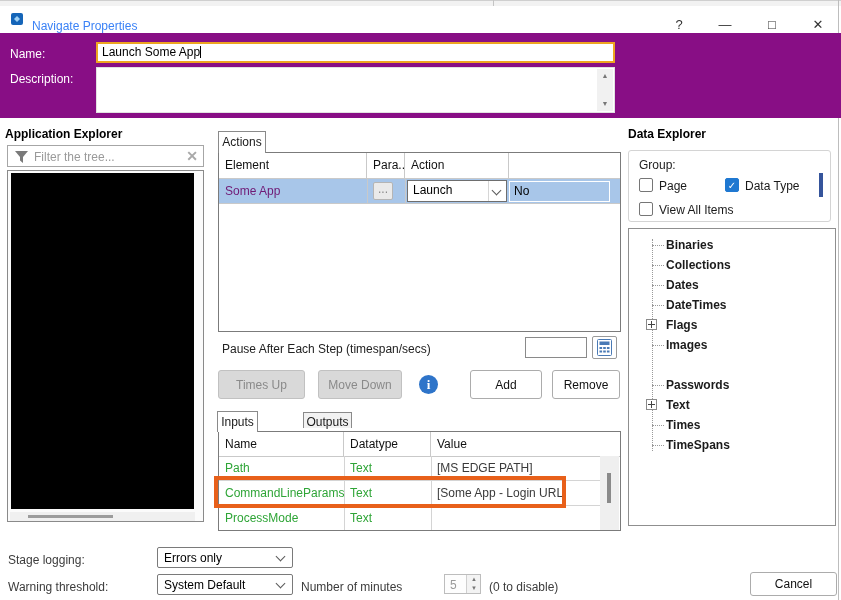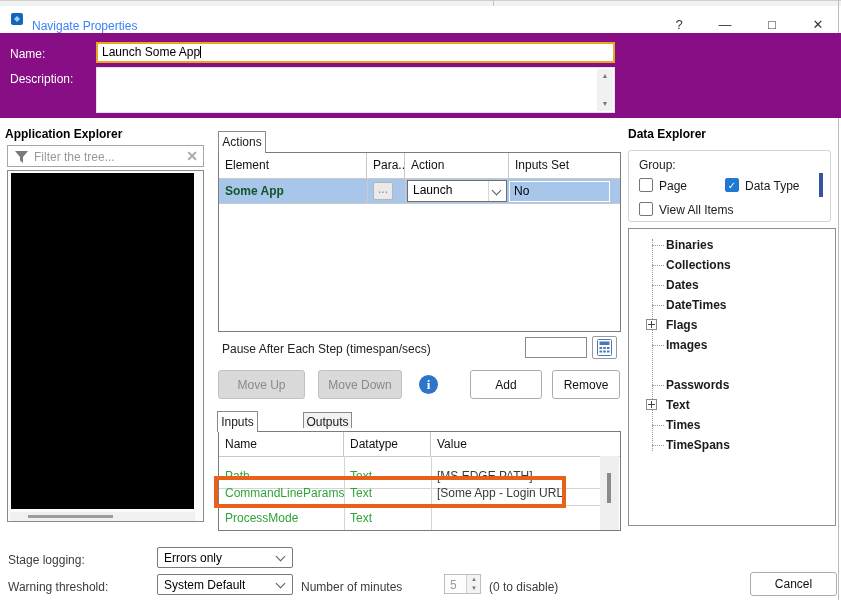--- a/index.html
+++ b/index.html
@@ -147,24 +147,23 @@
     <div class="hscroll-tray">
       <div class="hscroll-thumb"></div>
     </div>
   </div>
 
   <div class="abs tab" style="left:218px; top:131px; width:48px; height:22px; line-height:21px;">Actions</div>
   <div class="abs tbl" style="left:218px; top:152px; width:403px; height:180px;">
     <div class="th" style="left:0; width:148px;">Element</div>
     <div class="th" style="left:148px; width:38px;">Para...</div>
     <div class="th" style="left:186px; width:104px;">Action</div>
-    <div class="th" style="left:290px; width:111px; border-right:none;">Inputs Set</div>
     <div class="th-bottom"></div>
     <div class="act-row">
-      <span style="position:absolute; left:6px; top:5px; color:#14532d;font-weight:bold;">Some App</span>
+      <span style="position:absolute; left:6px; top:5px; color:#701a75;">Some App</span>
       <div class="cellsep" style="left:148px;"></div>
       <div class="cellsep" style="left:186px;"></div>
       <div class="dots-btn">...</div>
       <div class="combo" style="left:188px; top:1px; width:100px; height:22px;">
         <span class="val">Launch</span>
         <div class="chevbox">
           <span class="chev" style="left:4px; top:6px;"></span>
         </div>
       </div>
       <div class="inputs-set-cell">No</div>
@@ -183,37 +182,37 @@
             <rect x="6.2" y="8" width="2.6" height="2"></rect>
             <rect x="9.9" y="8" width="2.6" height="2"></rect>
             <rect x="2.5" y="11.5" width="2.6" height="2"></rect>
             <rect x="6.2" y="11.5" width="2.6" height="2"></rect>
             <rect x="9.9" y="11.5" width="2.6" height="2"></rect>
           </g>
         </svg>
     </span>
   </div>
 
-  <div class="abs btn disabled" style="left:218px; top:370px; width:87px; height:29px; line-height:29px;">Move Up</div>
+  <div class="abs btn disabled" style="left:218px; top:370px; width:87px; height:29px; line-height:29px;">Times Up</div>
   <div class="abs btn disabled" style="left:318px; top:370px; width:84px; height:29px; line-height:29px;">Move Down</div>
   <div class="abs info-circle">i</div>
   <div class="abs btn" style="left:470px; top:370px; width:72px; height:29px; line-height:29px;">Add</div>
   <div class="abs btn" style="left:552px; top:370px; width:68px; height:29px; line-height:29px;">Remove</div>
 
   <div class="abs tab" style="left:217px; top:411px; width:41px; height:21px; line-height:20px;">Inputs</div>
   <div class="abs tab unsel" style="left:259px; top:412px; width:49px; height:16px; line-height:19px;margin-left:44px;">Outputs</div>
   <div class="abs tbl" style="left:218px; top:431px; width:403px; height:100px;">
     <div class="th" style="left:0; width:125px; height:24px; line-height:24px;">Name</div>
     <div class="th" style="left:125px; width:87px; height:24px; line-height:24px;">Datatype</div>
     <div class="th" style="left:212px; width:170px; height:24px; line-height:24px; border-right:none;">Value</div>
     <div class="th-bottom" style="top:24px;"></div>
     <div class="cellsep" style="left:125px; top:24px; height:74px; background:#d4d4d4;"></div>
     <div class="cellsep" style="left:212px; top:24px; height:74px; background:#d4d4d4;"></div>
 
-    <div class="io-row" style="top:32px;text-decoration:underline;">
+    <div class="io-row" style="top:24px;text-decoration:underline;">
       <span class="io-name green">Path</span>
       <span class="io-type green">Text</span>
       <span class="io-val">[MS EDGE PATH]</span>
     </div>
     <div class="io-row" style="top:49px;">
       <span class="io-name green">CommandLineParams</span>
       <span class="io-type green">Text</span>
       <span class="io-val">[Some App - Login URL]</span>
     </div>
     <div class="io-row" style="top:74px; border-bottom:none; height:24px; overflow:hidden;">

